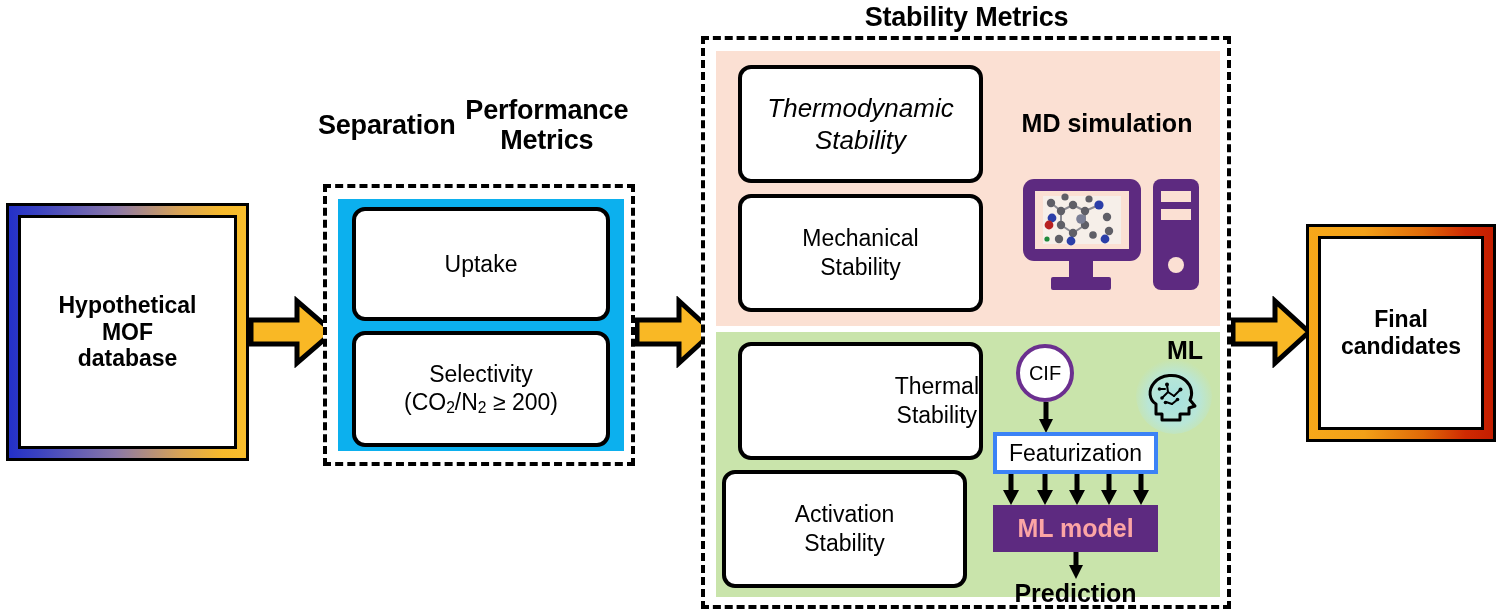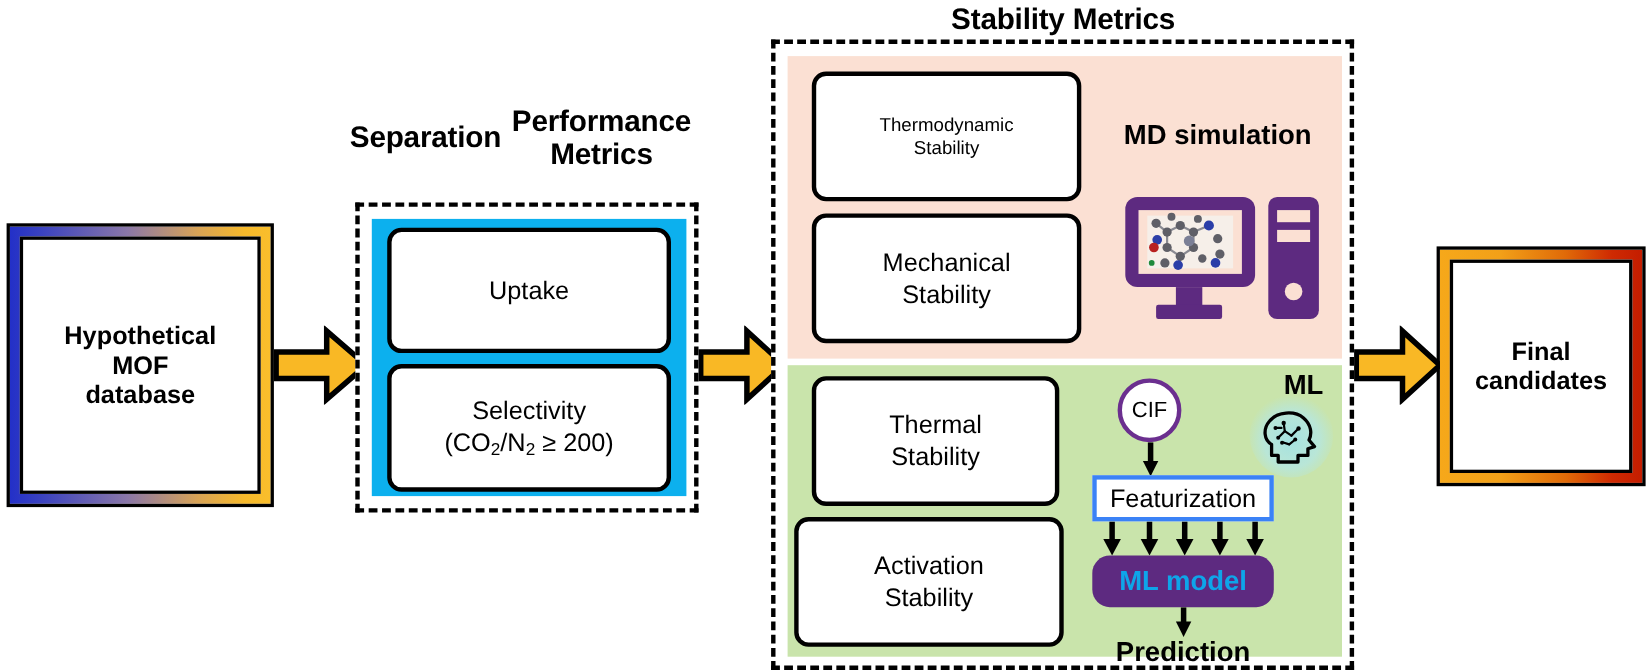--- a/index.html
+++ b/index.html
@@ -32,22 +32,22 @@
   .green{background:#c9e4ab;}
 
   
   .arrow svg{display:block;}
 
   
   .cif{border:4px solid #6b2f8f;background:#fff;border-radius:50%;box-sizing:border-box;
        display:flex;align-items:center;justify-content:center;}
   .featbox{background:#fff;border:4px solid #3b82f6;box-sizing:border-box;
        display:flex;align-items:center;justify-content:center;}
-  .mlmodel{background:#5d2a80;color:#0ea5e9;font-weight:bold;box-sizing:border-box;
-       display:flex;align-items:center;justify-content:center;border-radius:16px;}
+  .mlmodel{background:#5d2a80;color:#fca5a5;font-weight:bold;box-sizing:border-box;
+       display:flex;align-items:center;justify-content:center;}
   .predict{font-weight:bold;}
   .mlglow{background:radial-gradient(circle at 50% 55%,#a5e2e0 0%,#b9e6d7 45%,rgba(201,228,171,0) 72%);}
   .md-title{font-weight:bold;}
   sub{font-size:0.68em;vertical-align:-0.22em;}
 </style>
 </head>
 <body>
 
 <div class="abs grad-frame grad-start" style="left:6px;top:203px;width:243px;height:258px;">
   <div class="inner">
@@ -99,21 +99,21 @@
 
 <div class="abs sec-title ctr" style="left:703px;top:0px;width:527px;height:34px;font-size:27px;">
   <span>Stability Metrics</span>
 </div>
 
 <div class="abs dashed" style="left:701px;top:36px;width:530px;height:573px;">
 
   <div class="abs peach" style="left:11px;top:11px;width:504px;height:275px;">
 
     <div class="abs wbox" style="left:22px;top:14px;width:245px;height:118px;">
-      <div style="font-size:17px;line-height:1.25;">
+      <div style="font-size:26px;line-height:1.25;font-style:italic;">
         <div>Thermodynamic</div>
         <div>Stability</div>
       </div>
     </div>
 
     <div class="abs wbox" style="left:22px;top:143px;width:245px;height:118px;">
       <div style="font-size:23px;line-height:1.25;">
         <div>Mechanical</div>
         <div>Stability</div>
       </div>
@@ -167,21 +167,21 @@
         <rect x="132" y="6" width="46" height="111" rx="8" fill="#5d2a80"></rect>
         <rect x="140" y="18" width="30" height="11" fill="#fbe0d3"></rect>
         <rect x="140" y="36" width="30" height="11" fill="#fbe0d3"></rect>
         <circle cx="155" cy="92" r="8" fill="#fbe0d3"></circle>
       </svg>
     </div>
   </div>
 
   <div class="abs green" style="left:11px;top:292px;width:504px;height:265px;">
 
-    <div class="abs wbox" style="left:22px;top:10px;width:225px;height:118px;">
+    <div class="abs wbox" style="left:22px;top:10px;width:245px;height:118px;justify-content:flex-end;">
       <div style="font-size:23px;line-height:1.25;">
         <div>Thermal</div>
         <div>Stability</div>
       </div>
     </div>
 
     <div class="abs wbox" style="left:6px;top:138px;width:245px;height:118px;">
       <div style="font-size:23px;line-height:1.25;">
         <div>Activation</div>
         <div>Stability</div>

